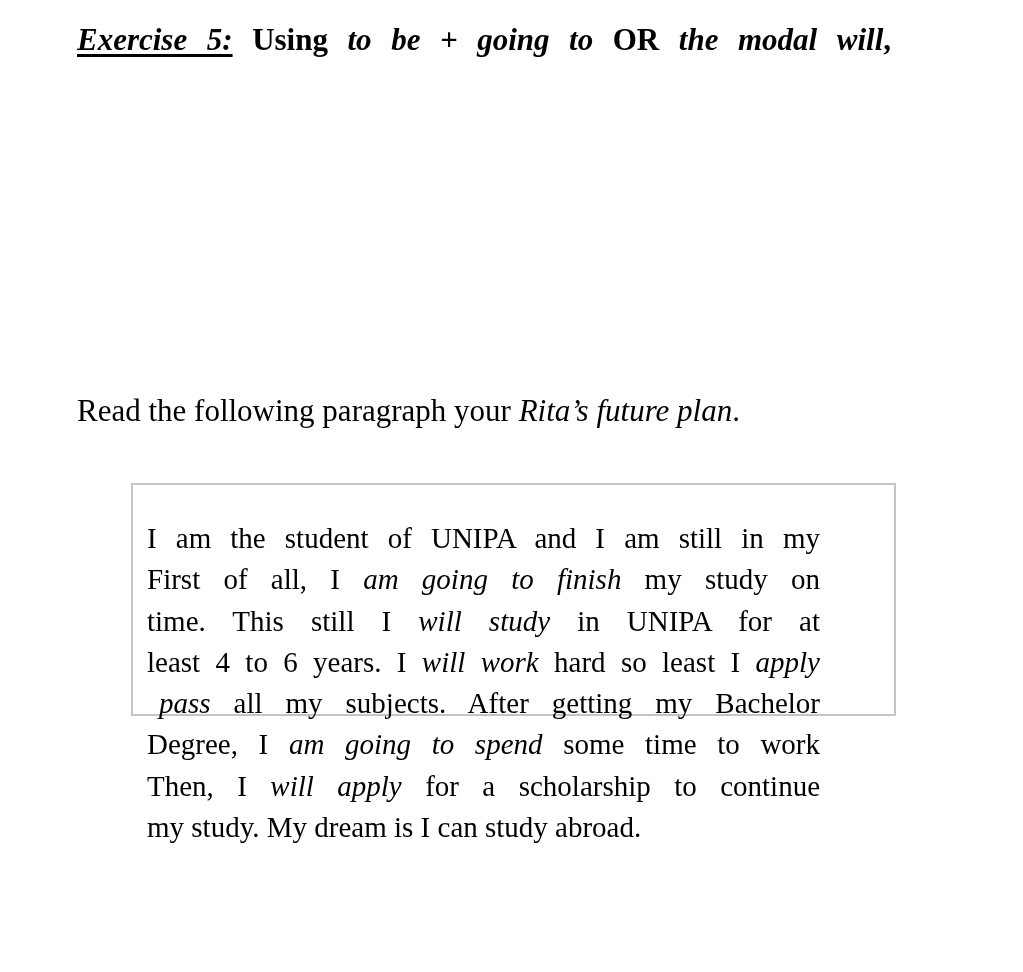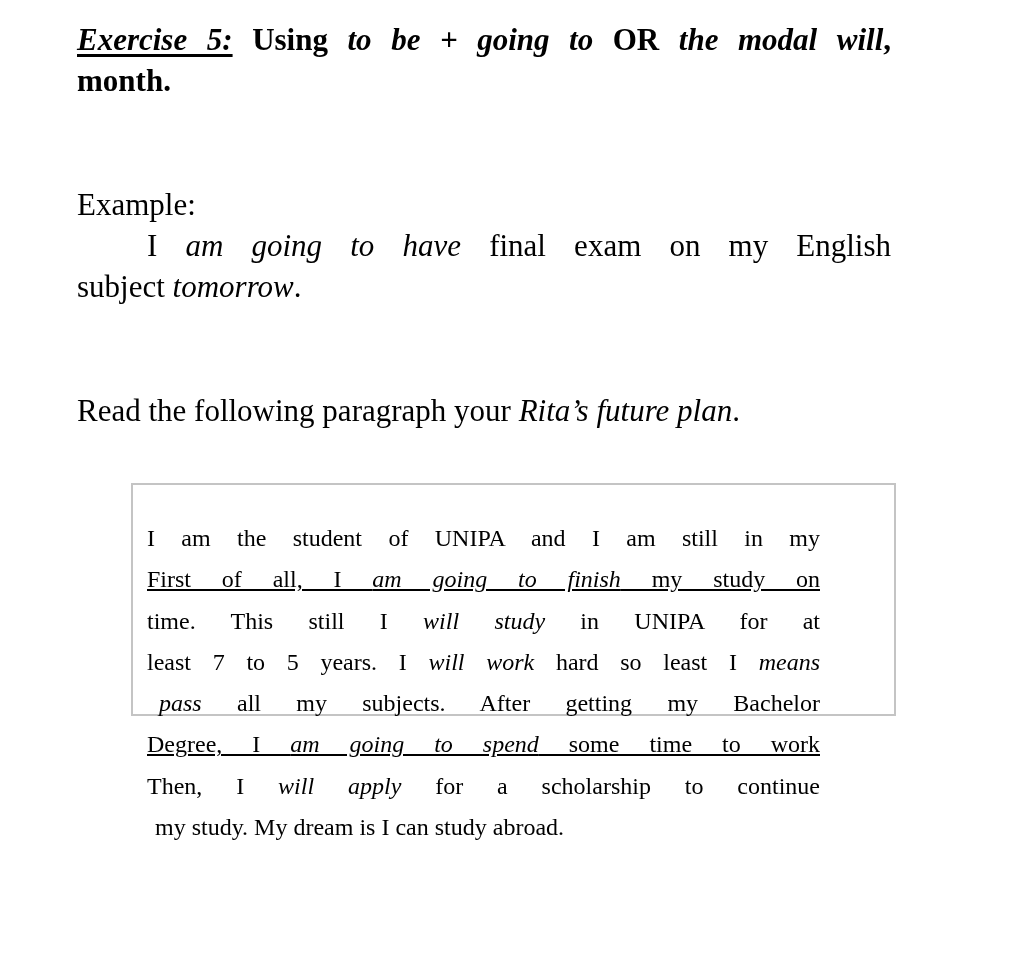--- a/index.html
+++ b/index.html
@@ -58,66 +58,59 @@
       width: 761px;
       height: 229px;
       border: 2px solid #c4c4c4;
       background: transparent;
     }
     .para {
       position: absolute;
       left: 147px;
       top: 518px;
       width: 673px;
-      font-size: 24px;
+      font-size: 29px;
       line-height: 41.3px;
     }
     .para .ln {
       display: block;
       text-align: justify;
       text-align-last: justify;
       white-space: nowrap;
     }
     .para .ln.last {
       text-align-last: left;
-      margin-left: 8px;
     }
     .ex-line {
       display: block;
       text-align: justify;
       text-align-last: justify;
     }
     .ex-line.last { text-align-last: left; }
   </style>
 </head>
 <body>
 
 <div class="page">
 
   <div class="block exercise">
     <span class="ex-line"><span class="label">Exercise 5:</span><span> Using </span><span class="it">to be + going to</span><span> OR </span><span class="it">the modal will</span><span>,</span></span>
-    <span class="ex-line last">month.</span>
   </div>
 
-  <div class="block example">
-    <span class="ex-line last">Example:</span>
-    <span class="line1"><span>I </span><span class="it">am going to have</span><span> final exam on my English</span></span>
-    <span class="ex-line last"><span>subject </span><span class="it">tomorrow</span><span>.</span></span>
-  </div>
 
   <div class="block read">
     <span>Read the following paragraph your </span><span class="it">Rita’s future plan</span><span>.</span>
   </div>
 
   <div class="box"></div>
 
   <div class="para" id="para">
       <span class="ln" style="white-space: normal;"><span>I am the student of UNIPA and I am still in my</span></span>
-      <span class="ln" style="white-space: normal; text-decoration: underline;"><span>First of all, I </span><span class="it">am going to finish</span><span> my study on</span></span>
+      <span class="ln" style="white-space: normal;"><span>First of all, I </span><span class="it">am going to finish</span><span> my study on</span></span>
       <span class="ln" style="white-space: normal;"><span>time. This still I </span><span class="it">will study</span><span> in UNIPA for at</span></span>
-      <span class="ln" style="white-space: normal;"><span>least 7 to 5 years. I </span><span class="it">will work</span><span> hard so least I </span><span class="it">means</span></span>
+      <span class="ln" style="white-space: normal;"><span>least 4 to 6 years. I </span><span class="it">will work</span><span> hard so least I </span><span class="it">apply</span></span>
       <span class="ln" style="white-space: normal; margin-left: 12px;"><span class="it">pass</span><span> all my subjects. After getting my Bachelor</span></span>
-      <span class="ln" style="white-space: normal; text-decoration: underline;"><span>Degree, I </span><span class="it">am going to spend</span><span> some time to work</span></span>
+      <span class="ln" style="white-space: normal;"><span>Degree, I </span><span class="it">am going to spend</span><span> some time to work</span></span>
       <span class="ln" style="white-space: normal;"><span>Then, I </span><span class="it">will apply</span><span> for a scholarship to continue</span></span>
       <span class="ln last" style="white-space: normal;"><span>my study. My dream is I can study abroad.</span></span>
     </div>
 
 </div>
 
 </body></html>

